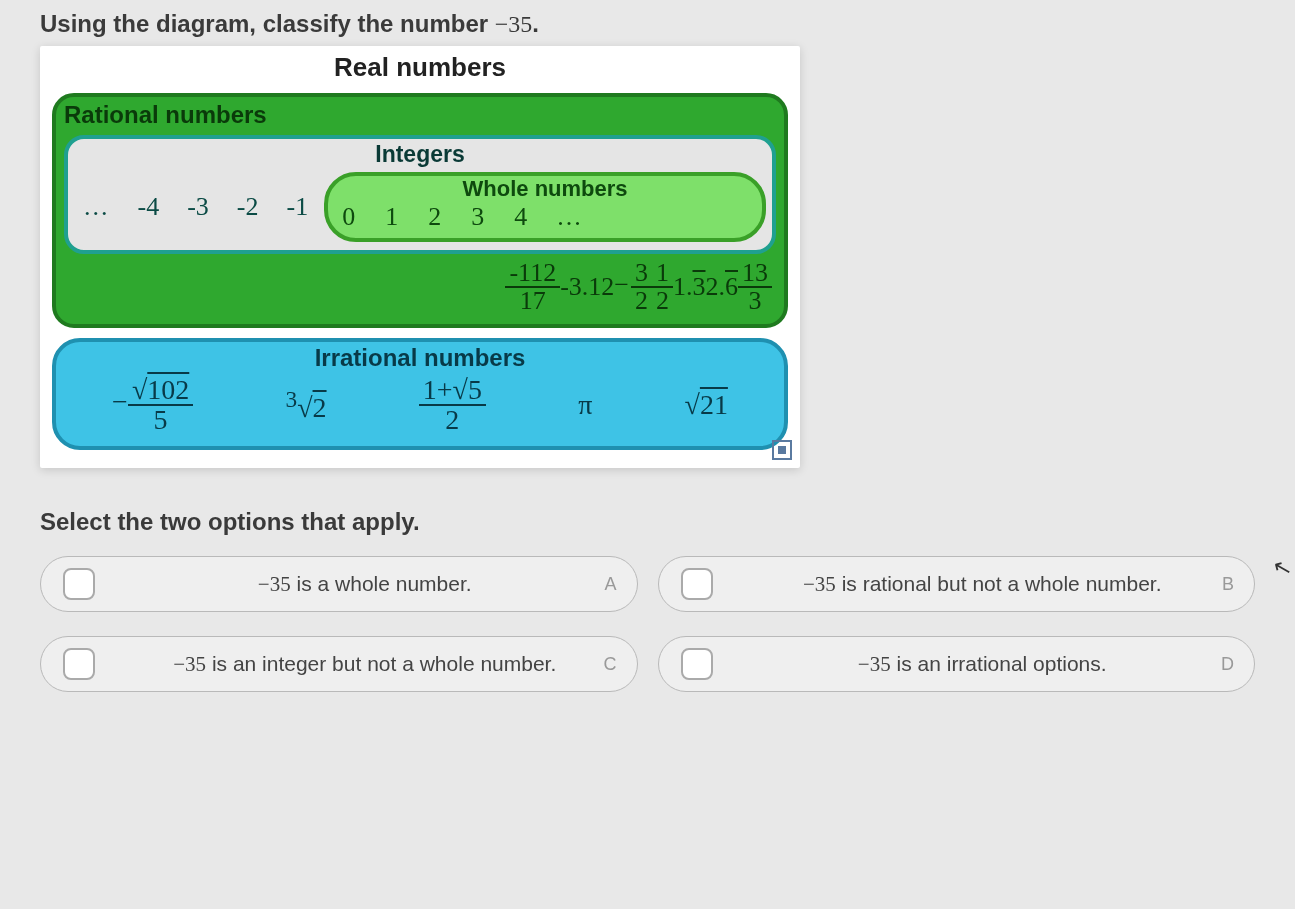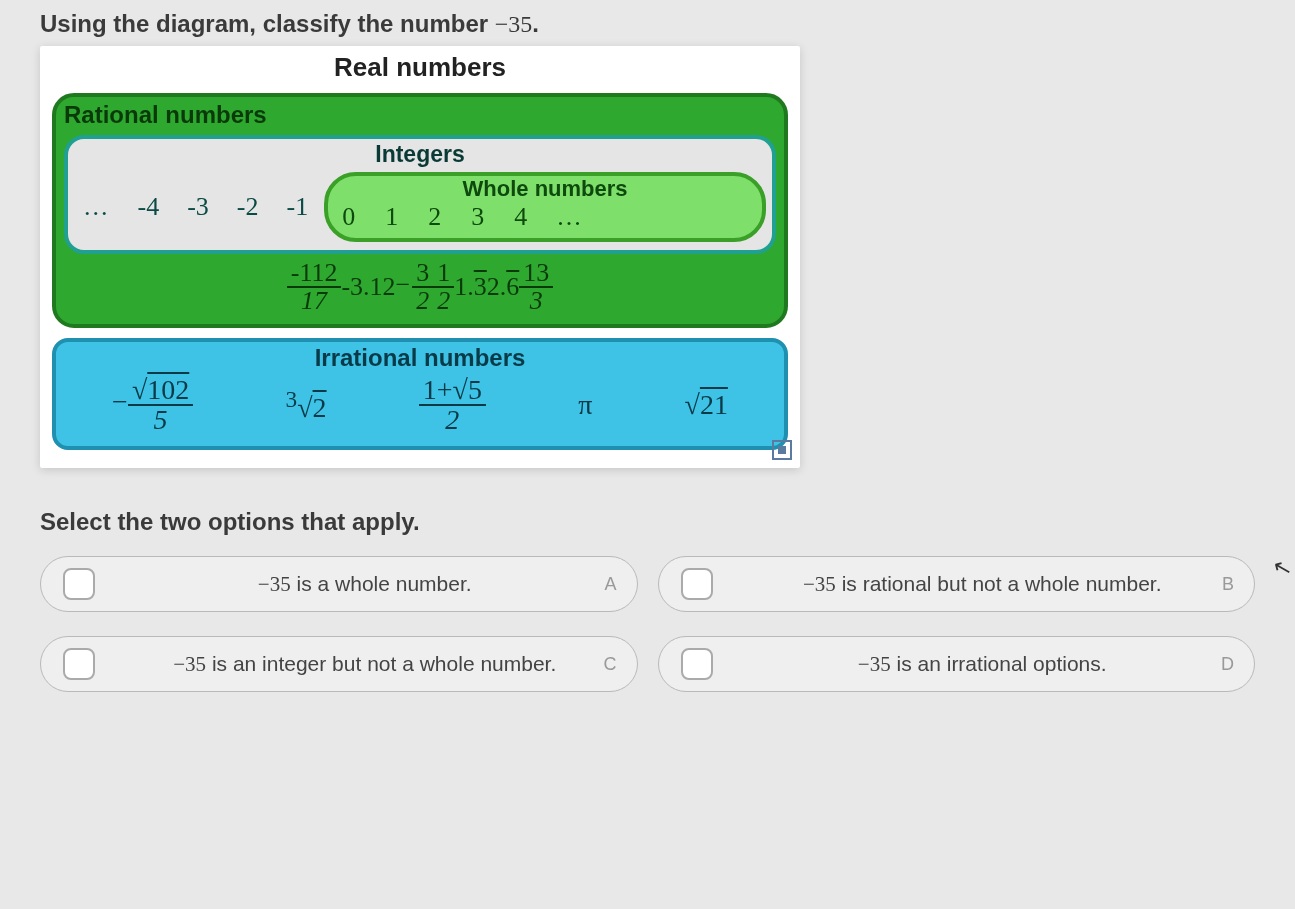--- a/index.html
+++ b/index.html
@@ -91,41 +91,41 @@
     display: flex;
     gap: 30px;
     font-family: 'Times New Roman', serif;
     font-size: 26px;
     color: #0e4a0e;
     padding: 0 6px;
     align-items: center;
   }
   .rat-row {
     display: flex;
-    justify-content: center;
+    justify-content: flex-end;
     align-items: center;
     font-family: 'Times New Roman', serif;
     font-size: 26px;
     color: #0a3a0a;
     padding: 6px 4px 0 4px;
   }
   .frac {
     display: inline-flex;
     flex-direction: column;
     align-items: center;
     line-height: 1;
     vertical-align: middle;
   }
   .frac .num { border-bottom: 2px solid currentColor; padding: 0 4px; }
-  .frac .den { padding: 0 4px; font-style: italic; }
+  .frac .den { padding: 0 4px; }
   .negsign { margin-right: 2px; }
   .irrational-box {
     background: #3ec3e6;
     border: 4px solid #1f90b0;
-    border-radius: 16px;
+    border-radius: 28px;
     margin: 10px 12px 0 12px;
     padding: 2px 10px 12px 10px;
   }
   .irr-title {
     text-align: center;
     font-size: 24px;
     font-weight: 700;
     color: #083a48;
     padding-bottom: 4px;
   }

